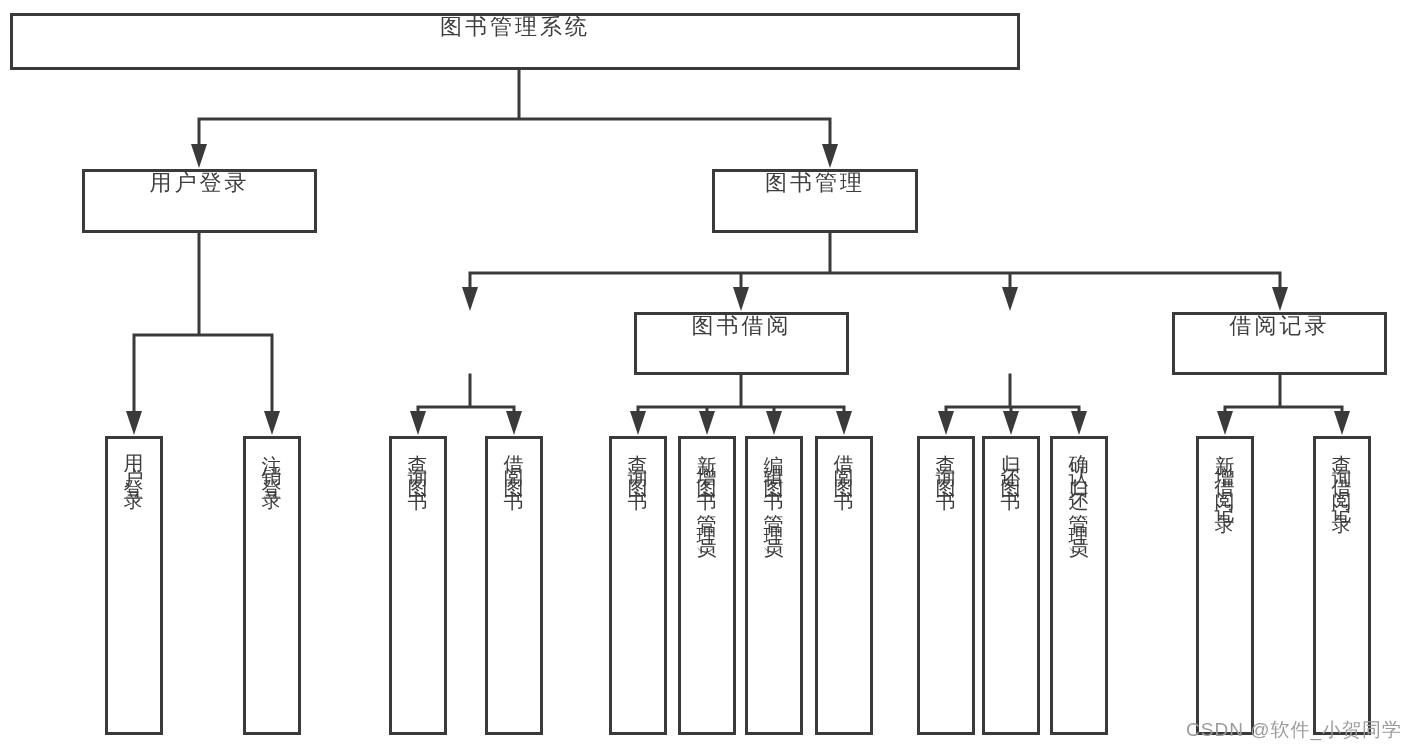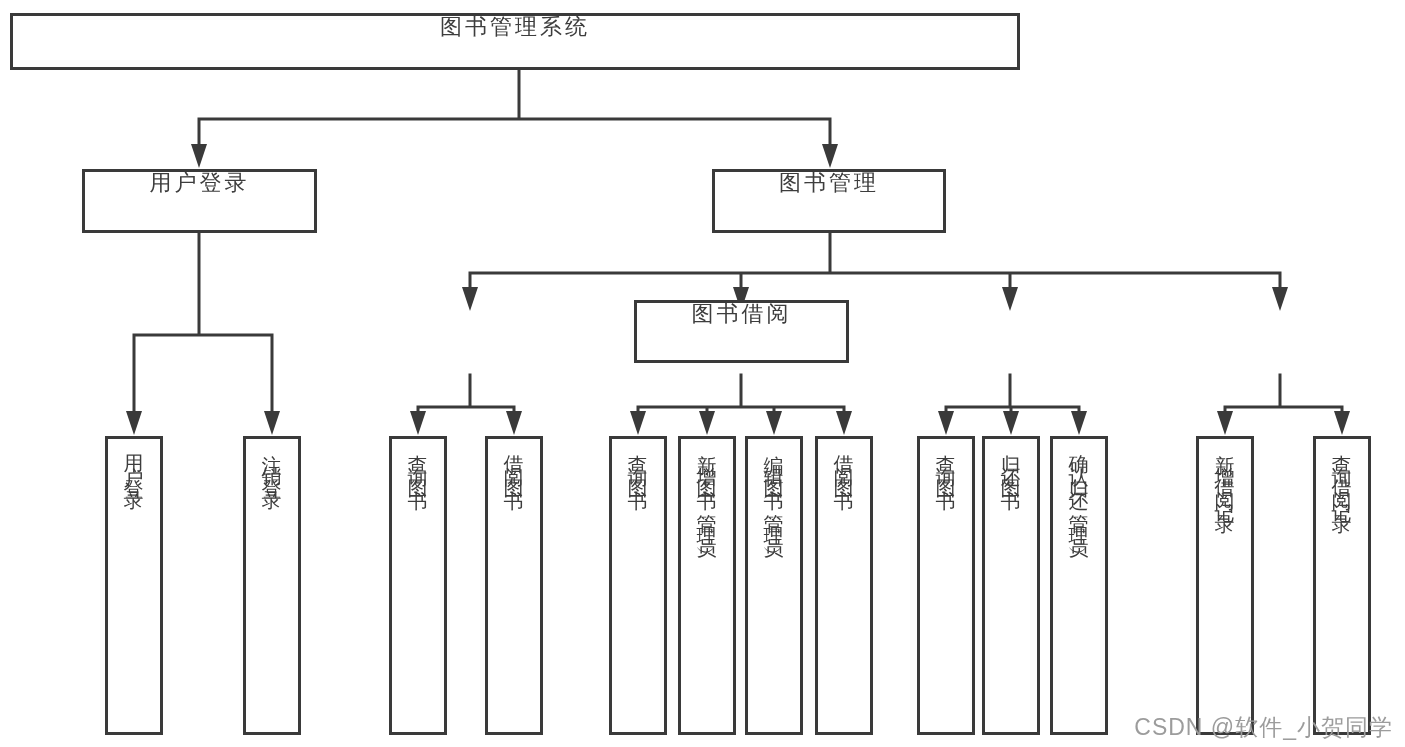--- a/index.html
+++ b/index.html
@@ -51,43 +51,43 @@
     text-orientation: mixed;
     font-size: 20px;
     color: #3d3d3d;
     letter-spacing: 12px;
     line-height: 1;
     white-space: nowrap;
   }
   
   #node-root            { left: 10px;  top: 13px;  width: 1010px; height: 57px; }
   #node-user-login      { left: 82px;  top: 169px; width: 235px;  height: 64px; }
-  #node-book-management { left: 712px; top: 169px; width: 234px;  height: 64px; }
+  #node-book-management { left: 712px; top: 169px; width: 206px;  height: 64px; }
   #node-sec-0 { left: 363px;  top: 312px; width: 215px; height: 63px; }
-  #node-sec-1 { left: 634px;  top: 300px; width: 215px; height: 63px; }
+  #node-sec-1 { left: 634px;  top: 312px; width: 215px; height: 63px; }
   #node-sec-2 { left: 903px;  top: 312px; width: 215px; height: 63px; }
   #node-sec-3 { left: 1172px; top: 312px; width: 215px; height: 63px; }
   #leaf-0  { left: 105px;  }
   #leaf-1  { left: 243px;  }
   #leaf-2  { left: 389px;  }
   #leaf-3  { left: 485px;  }
   #leaf-4  { left: 609px;  }
   #leaf-5  { left: 678px;  }
   #leaf-6  { left: 745px;  }
   #leaf-7  { left: 815px;  }
   #leaf-8  { left: 917px;  }
   #leaf-9  { left: 982px;  }
   #leaf-10 { left: 1050px; }
   #leaf-11 { left: 1196px; }
   #leaf-12 { left: 1313px; }
   #watermark {
     position: absolute;
-    right: 12px;
+    right: 3px;
     bottom: 4px;
-    font-size: 23px;
+    font-size: 19px;
     letter-spacing: 1px;
     color: #9c9c9c;
     white-space: nowrap;
   }
 </style>
 </head>
 <body>
 
 <div id="canvas">
 
@@ -138,20 +138,23 @@
   <div class="box" id="node-user-login">
     <span class="h-label">用户登录</span>
   </div>
   <div class="box" id="node-book-management">
     <span class="h-label">图书管理</span>
   </div>
 
   <div class="box" id="node-sec-1">
     <span class="h-label">图书借阅</span>
   </div>
+  <div class="box" id="node-sec-3">
+    <span class="h-label">借阅记录</span>
+  </div>
 
   <div class="box leaf" id="leaf-0">
     <span class="v-label">用户登录</span>
   </div>
   <div class="box leaf" id="leaf-1">
     <span class="v-label">注销登录</span>
   </div>
   <div class="box leaf" id="leaf-2">
     <span class="v-label">查询图书</span>
   </div>

